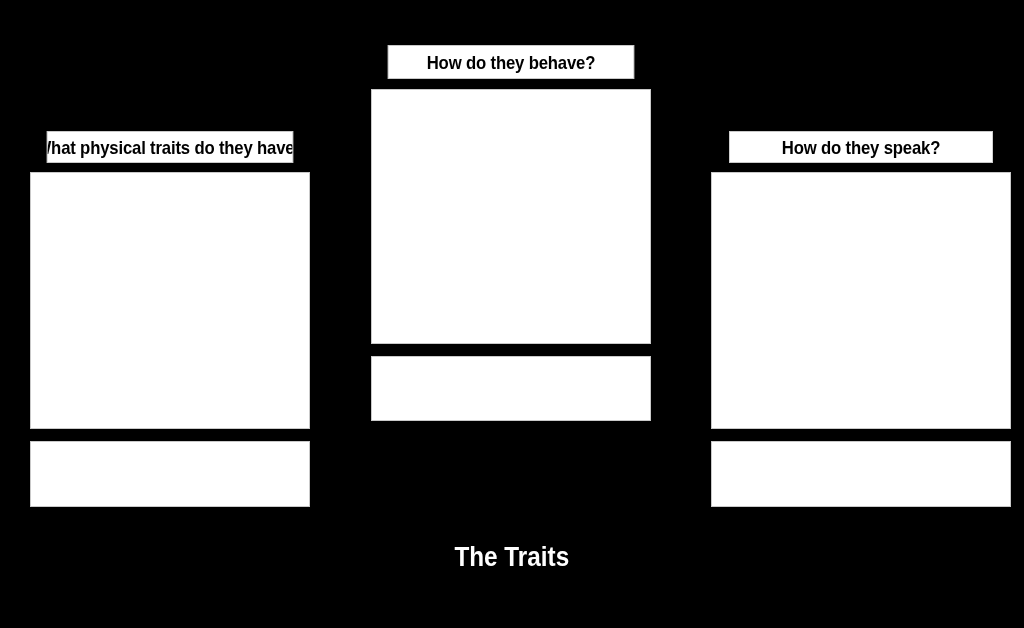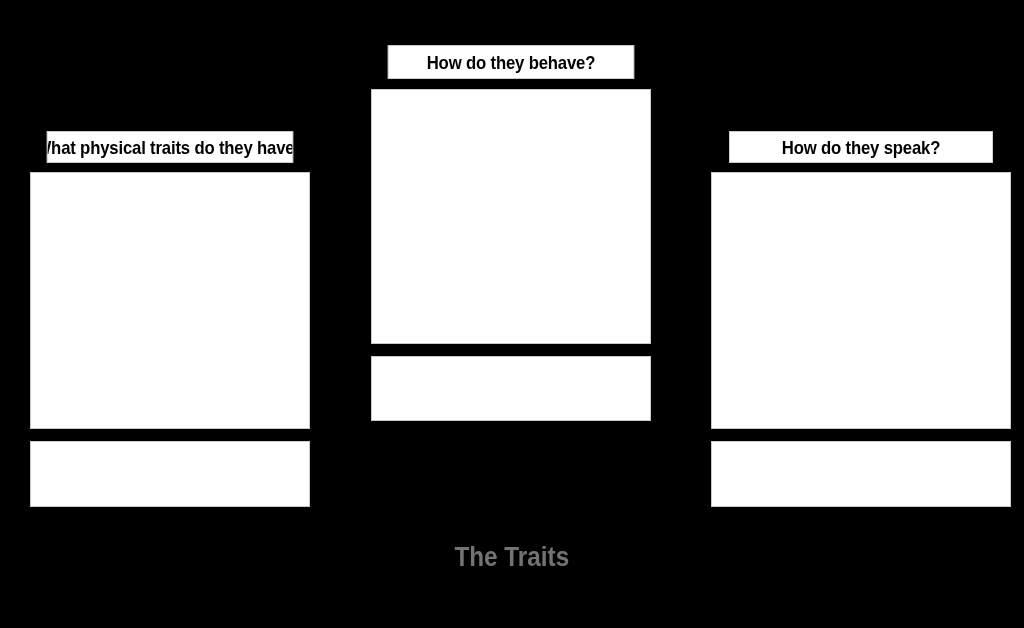--- a/index.html
+++ b/index.html
@@ -90,21 +90,21 @@
   .rhythm-high .cell-body    { top: 73px;  height: 255px; }
   .rhythm-high .cell-caption { top: 340px; height: 65px; }
 
   
   #board-title {
     position: absolute;
     left: 0;
     top: 543px;
     width: 1024px;
     text-align: center;
-    color: #737373;
+    color: #ffffff;
     font-size: 27px;
     font-weight: bold;
     line-height: 1.1;
     letter-spacing: 0px;
     white-space: nowrap;
   }
   #board-title .title-inner {
     display: inline-block;
     transform: scaleX(0.9);
     transform-origin: center center;

